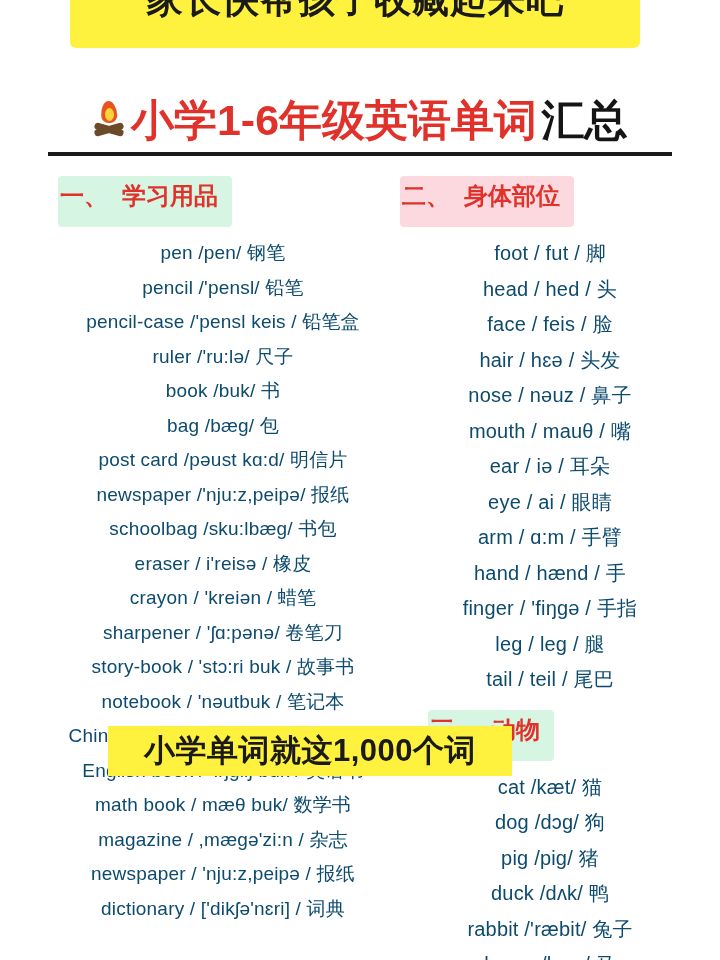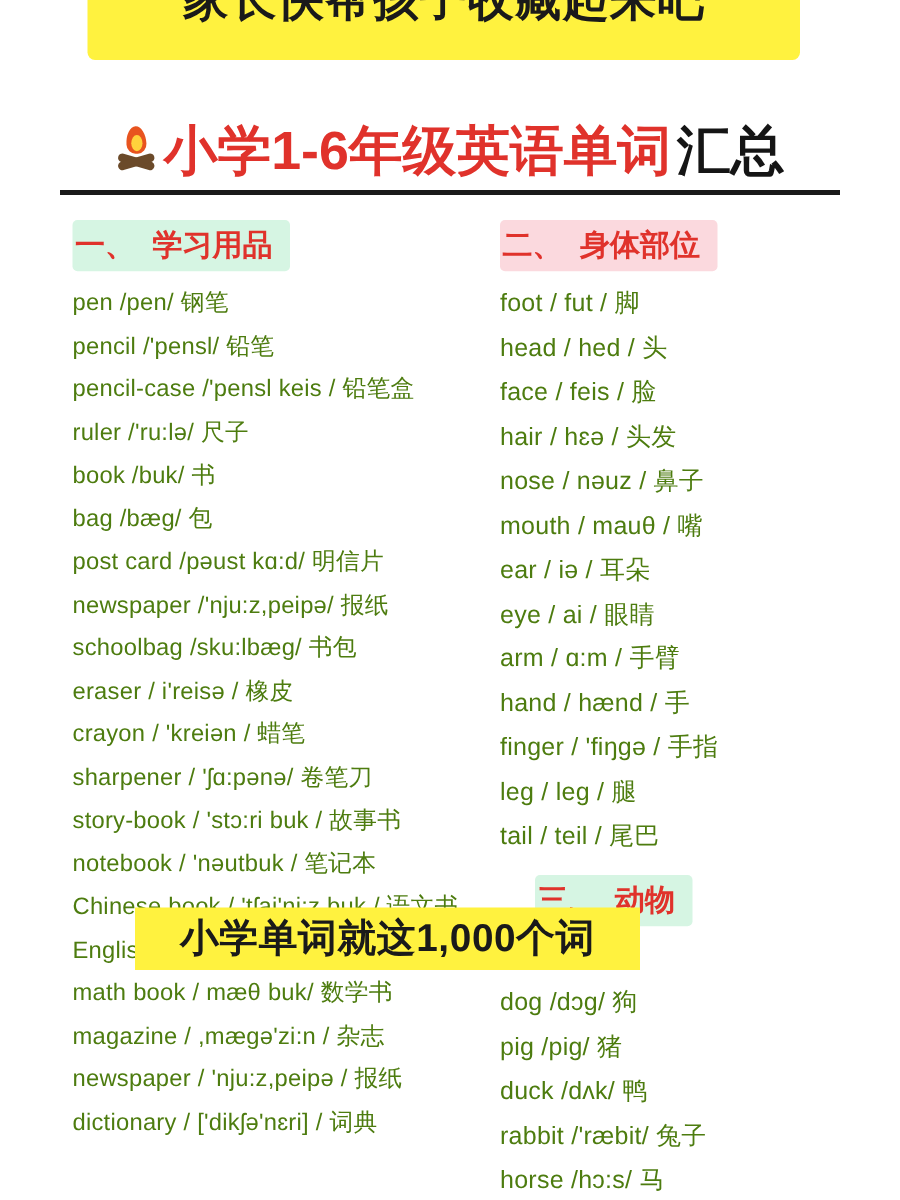--- a/index.html
+++ b/index.html
@@ -102,36 +102,37 @@
     top: 176px;
   }
   .col-left { left: 58px; width: 330px; }
   .col-right { left: 400px; width: 300px; }
 
   .sec-title {
     display: inline-block;
     font-size: 24px;
     font-weight: bold;
     color: #e0322b;
-    padding: 4px 14px 5px 2px;
+    padding: 4px 14px 15px 2px;
     margin-bottom: 9px;
     border-radius: 4px;
     white-space: nowrap;
   }
   .sec-title.hl-green { background: #d6f5e3; }
   .sec-title.hl-pink { background: #fbd9de; }
   .sec-title .num { margin-right: 14px; }
 
   .word-list { list-style: none; margin: 0; padding: 0; }
   .word-list li {
     font-size: 19px;
-    color: #4d7c0f;
+    color: #0c4a6e;
     line-height: 34.5px;
     white-space: nowrap;
     letter-spacing: 0.2px;
+    text-align: center;
   }
   .col-right .word-list li { font-size: 20px; line-height: 35.5px; }
 
   
   .caption-bar {
     position: absolute;
     left: 108px; top: 726px;
     width: 404px; height: 50px;
     background: #fff23f;
     display: flex;

